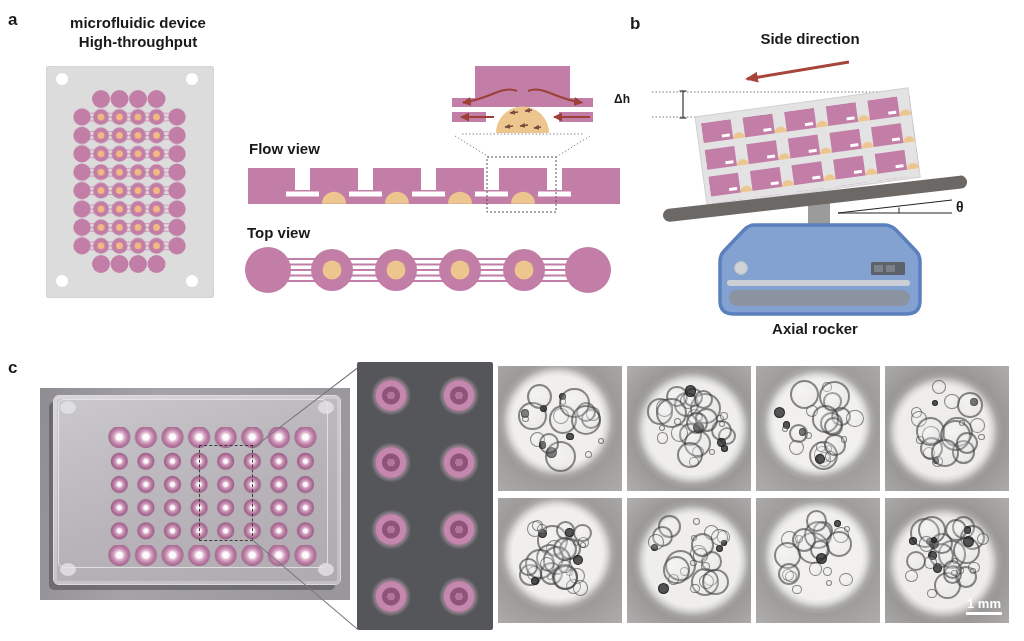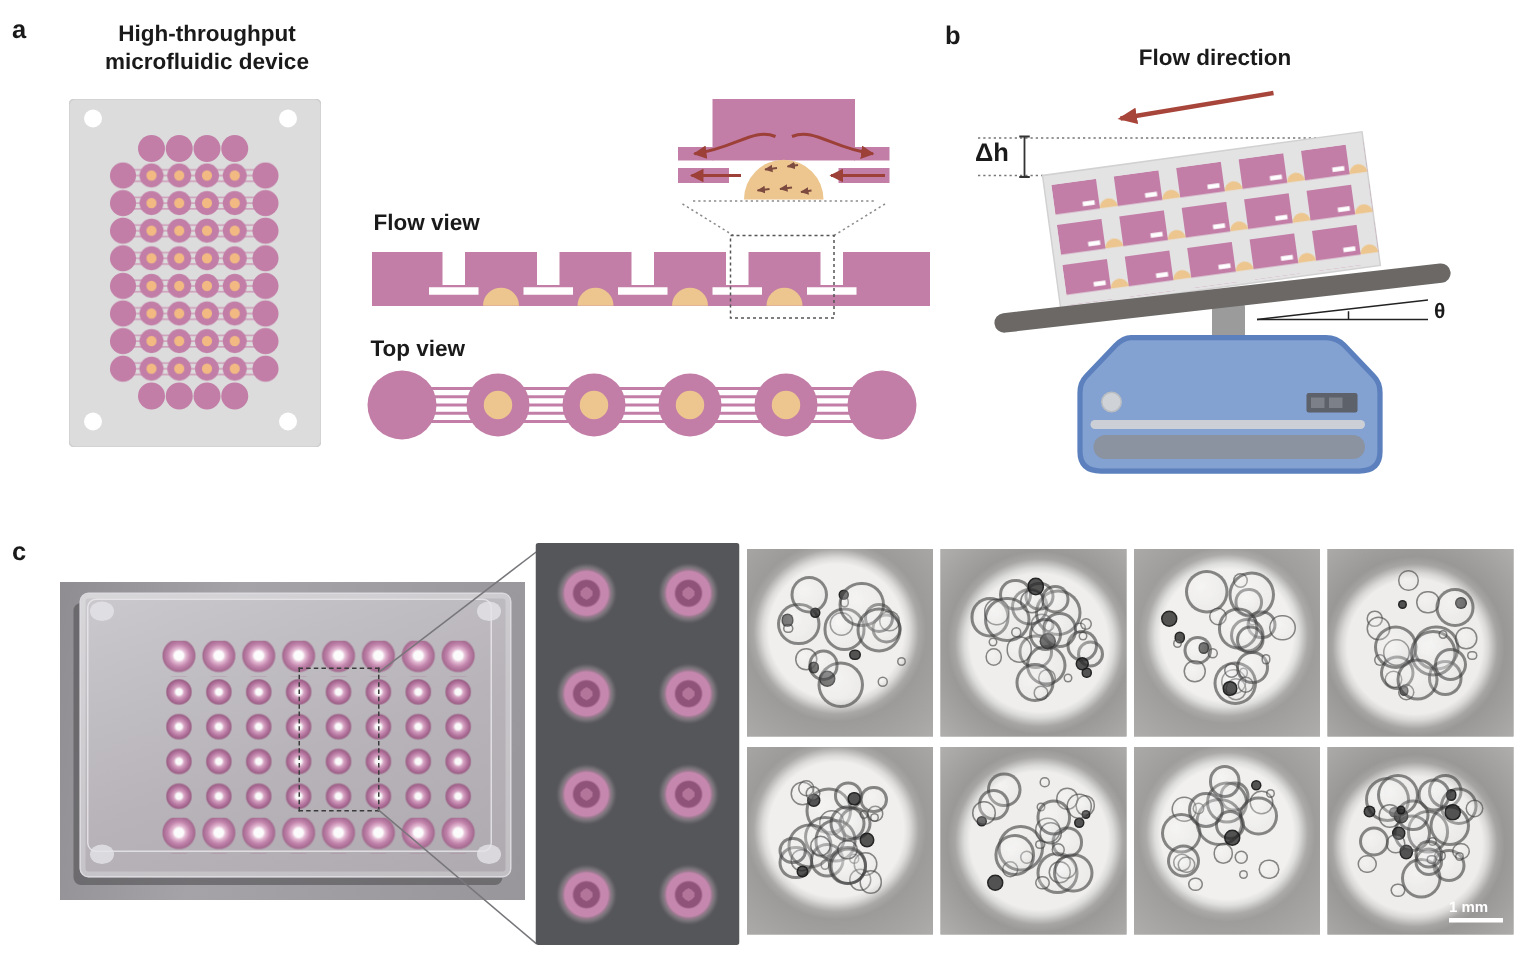--- a/index.html
+++ b/index.html
@@ -42,32 +42,32 @@
   .micros{position:absolute;left:498px;top:366px;width:511px;height:257px;
           display:grid;grid-template-columns:repeat(4,1fr);grid-template-rows:1fr 1fr;gap:7px 5px;}
   .micro{position:relative;overflow:hidden;background-color:#b0b0ae;}
   .micro.v1{background-image:radial-gradient(circle at 48% 44%,#f0efed 0 45px,#dcdbd9 49px,#a9a8a6 55px,#9c9b99 60px,#adacaa 100%);}
   .micro.v2{background-image:radial-gradient(circle at 53% 50%,#efeeec 0 46px,#dadad8 50px,#a7a6a4 56px,#9a9997 61px,#b0afad 100%);}
   .micro.v3{background-image:radial-gradient(circle at 50% 46%,#f1f0ee 0 44px,#dededc 48px,#abaaa8 54px,#9e9d9b 59px,#aeadab 100%);}
   .micro.v4{background-image:radial-gradient(circle at 47% 52%,#eeedeb 0 45px,#d9d8d6 49px,#a6a5a3 55px,#999896 60px,#afaeac 100%);}
   .bubble{position:absolute;border-radius:50%;border:1.3px solid rgba(45,45,45,.55);box-sizing:border-box;
           background:radial-gradient(circle at 35% 35%,rgba(255,255,255,.28),rgba(180,180,180,.10));}
   .bubble.dark{background:rgba(38,38,38,.78);border-color:rgba(25,25,25,.8);}
-  .scalebar{position:absolute;right:7px;bottom:8px;color:#fff;font-size:10px;font-weight:bold;text-align:left;z-index:5;}
+  .scalebar{position:absolute;right:7px;bottom:8px;color:#fff;font-size:13px;font-weight:bold;text-align:center;z-index:5;}
   .scalebar .bar{width:36px;height:3px;background:#fff;margin-top:1px;}
 </style>
 </head>
 <body>
 
 <div class="canvas">
 
   <div class="abs panel-label" style="left:8px;top:10px;">a</div>
   <div class="abs fig-title" style="left:42px;top:13px;width:192px;">
+    <div>microfluidic device</div>
     <div>High-throughput</div>
-    <div>microfluidic device</div>
   </div>
 
   <svg class="abs" style="left:46px;top:66px;" width="168" height="232" viewBox="46 66 168 232">
     <defs>
       <pattern id="wellgrid" width="18.5" height="18.4" patternUnits="userSpaceOnUse" patternTransform="translate(91.75,107.8)">
         <circle cx="9.25" cy="9.2" r="8" fill="#c27ea7"></circle>
         <circle cx="9.25" cy="9.2" r="3.4" fill="#f2ba82"></circle>
       </pattern>
       <pattern id="chanstripes" width="104" height="18.4" patternUnits="userSpaceOnUse" patternTransform="translate(78,107.8)">
         <rect x="0" y="4.9" width="104" height="1.1" fill="#c98bae" opacity="0.75"></rect>
@@ -191,23 +191,24 @@
           <circle cx="396" cy="270" r="9.5" fill="#ecc68e"></circle>
         <circle cx="460" cy="270" r="21" fill="#c27ea7"></circle>
           <circle cx="460" cy="270" r="9.5" fill="#ecc68e"></circle>
         <circle cx="524" cy="270" r="21" fill="#c27ea7"></circle>
           <circle cx="524" cy="270" r="9.5" fill="#ecc68e"></circle>
       </g>
     </g>
   </svg>
 
   <div class="abs panel-label" style="left:630px;top:14px;">b</div>
-  <div class="abs fig-title" style="left:710px;top:29px;width:200px;">Flow direction</div>
-  <div class="abs bold" style="left:650px;top:92px;font-size:17px;">Δh</div>
+  <div class="abs fig-title" style="left:710px;top:29px;width:200px;">Side direction</div>
+  <div class="abs bold" style="left:614px;top:92px;font-size:12px;">Δh</div>
   <div class="abs greek" style="left:956px;top:199px;">θ</div>
+  <div class="abs fig-title" style="left:730px;top:319px;width:170px;font-size:15px;">Axial rocker</div>
 
   <svg class="abs" style="left:630px;top:55px;" width="394" height="290" viewBox="630 55 394 290">
     <defs>
       <marker id="arB" markerWidth="14" markerHeight="11" refX="11" refY="5.5" orient="auto" markerUnits="userSpaceOnUse">
         <path d="M0,0 L13,5.5 L0,11 Z" fill="#a8453a"></path>
       </marker>
       <pattern id="blk" width="42" height="27" patternUnits="userSpaceOnUse" patternTransform="translate(700,124)">
         <rect x="0" y="0" width="30" height="20" fill="#c27ea7"></rect>
         <rect x="19" y="14" width="8" height="3" fill="#ffffff"></rect>
         <path d="M30,20 A6 6 0 0 1 42,20 Z" fill="#ecc68e"></path>

